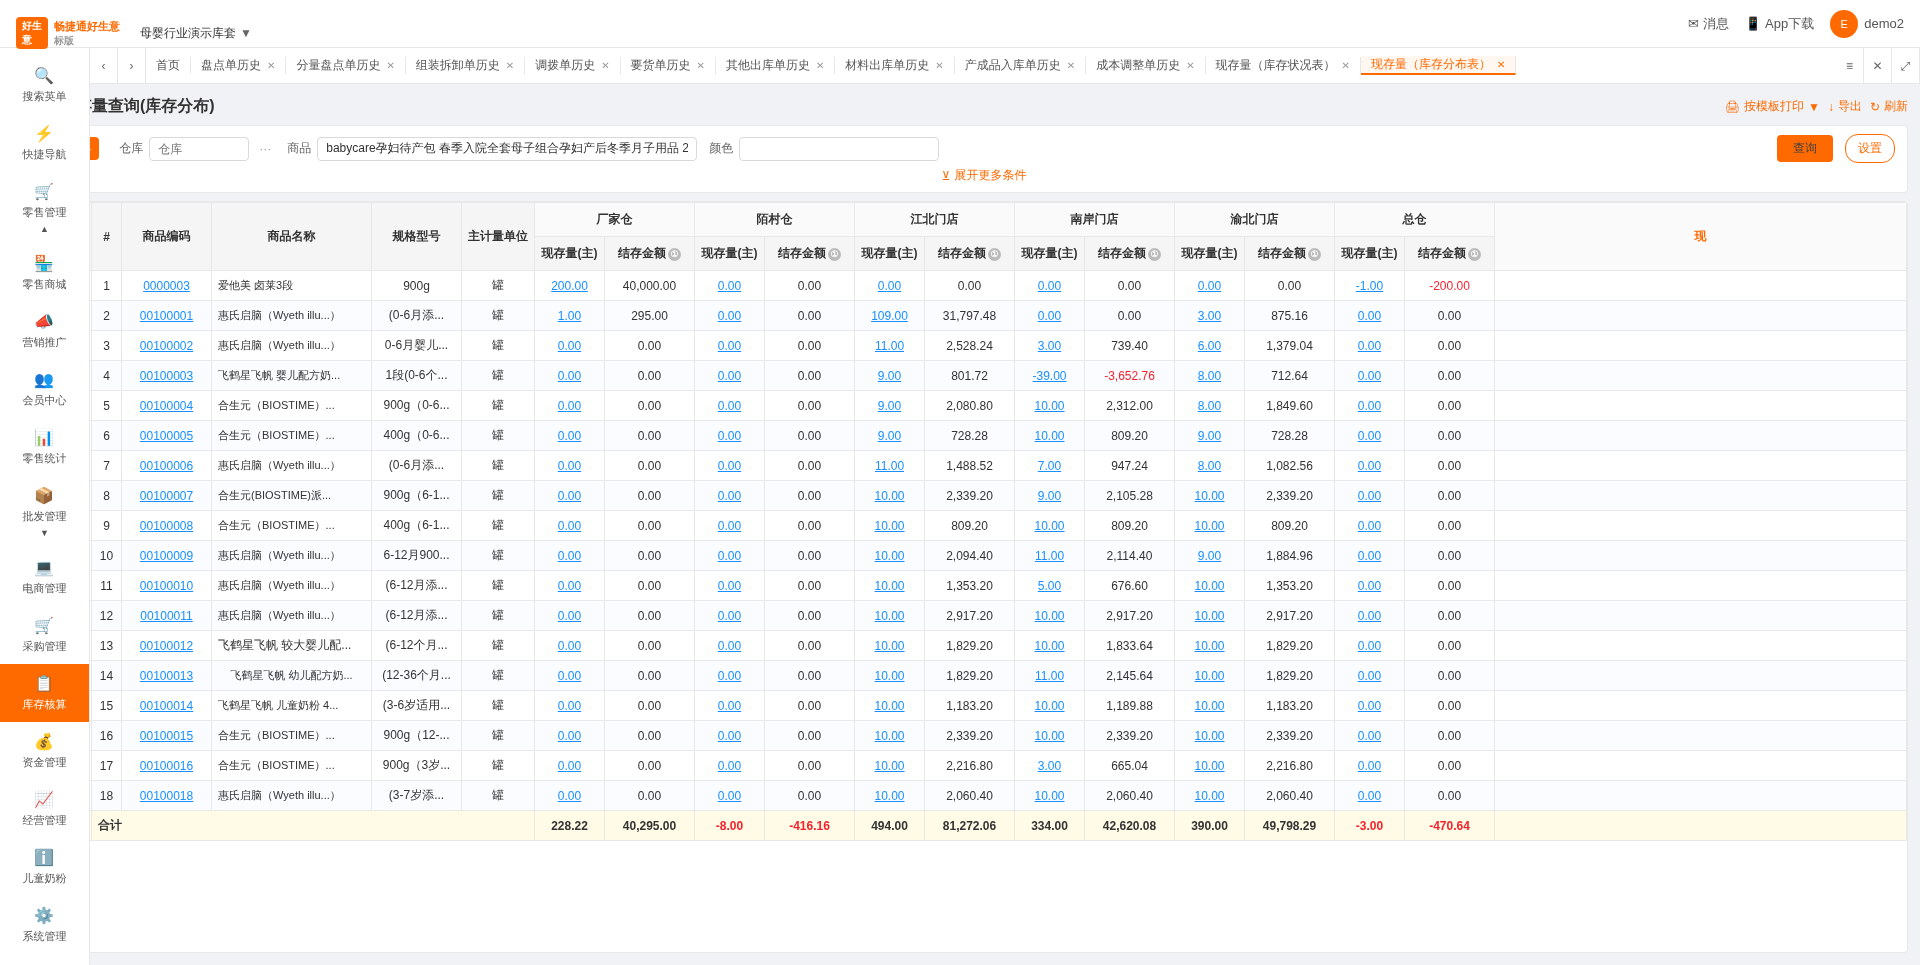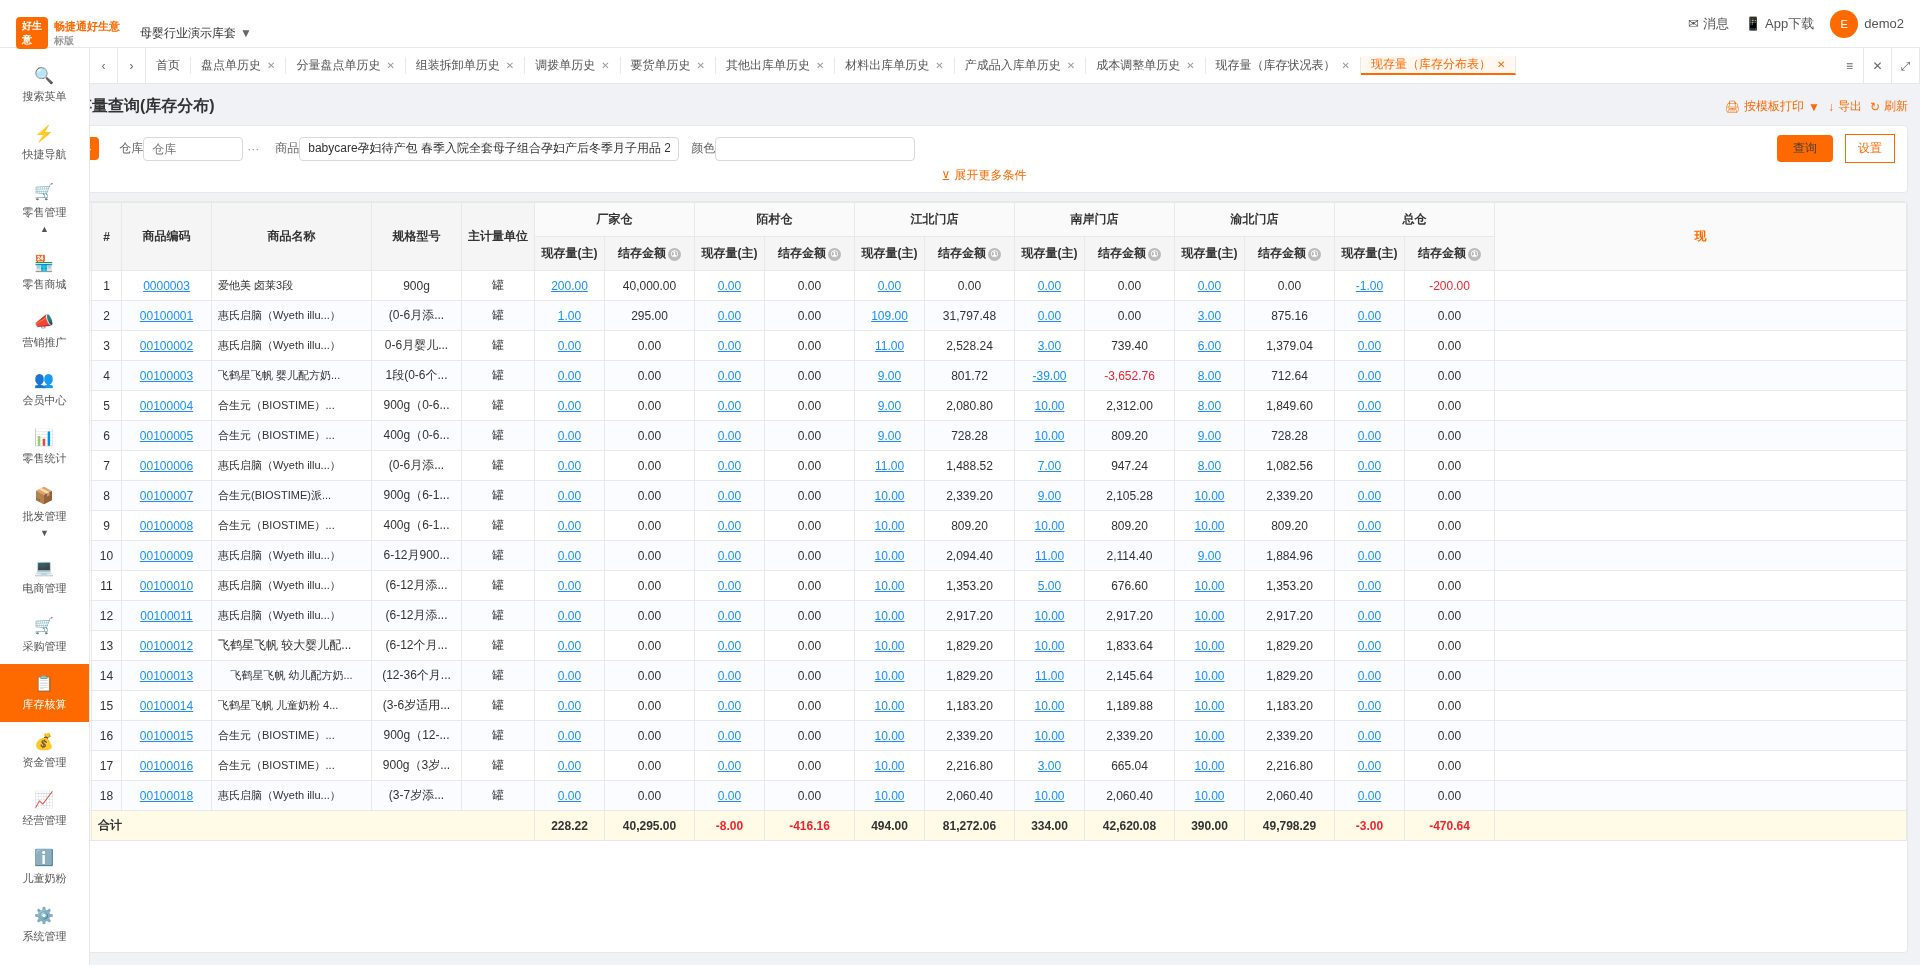--- a/index.html
+++ b/index.html
@@ -33,29 +33,29 @@
 
     
     .page-header { display: flex; align-items: center; justify-content: space-between; margin-bottom: 8px; }
     .page-title { font-size: 16px; font-weight: bold; color: #333; }
     .header-actions { display: flex; gap: 8px; align-items: center; }
     .btn-link { background: none; border: none; color: #ff6a00; cursor: pointer; font-size: 12px; display: flex; align-items: center; gap: 4px; }
 
     
     .filter-bar { background: #fff; border: 1px solid #e8e8e8; border-radius: 4px; padding: 8px 12px; margin-bottom: 8px; }
     .filter-row { display: flex; align-items: center; gap: 12px; flex-wrap: wrap; }
-    .filter-item { display: flex; align-items: center; }
+    .filter-item { display: flex; align-items: center; gap: 6px; }
     .filter-label { color: #666; font-size: 12px; white-space: nowrap; }
     .filter-input { border: 1px solid #d9d9d9; border-radius: 4px; padding: 4px 8px; font-size: 12px; width: 80px; outline: none; }
     .filter-input-wide { width: 360px; }
     .filter-input-color { width: 200px; }
     .filter-ellipsis { color: #999; cursor: pointer; padding: 0 4px; }
     .expand-btn { color: #ff6a00; cursor: pointer; font-size: 12px; display: flex; align-items: center; gap: 4px; border: none; background: none; }
     .btn-query { background: #ff6a00; color: #404040; border: none; border-radius: 4px; padding: 5px 16px; cursor: pointer; font-size: 12px; }
-    .btn-setting { background: white; color: #ff6a00; border: 1px solid #ff6a00; border-radius: 0; padding: 5px 12px; cursor: pointer; font-size: 12px; }
+    .btn-setting { background: white; color: #ff6a00; border: 1px solid #ff6a00; border-radius: 13px; padding: 5px 12px; cursor: pointer; font-size: 12px; }
     .filter-expand-row { display: flex; justify-content: center; padding: 4px 0 0; }
     .orange-arrow { color: #ff6a00; background: #ff6a00; color: white; border: none; border-radius: 4px; padding: 4px 8px; cursor: pointer; margin-right: 8px; }
 
     
     .table-container { background: #fff; border: 1px solid #e8e8e8; border-radius: 4px; flex: 1; overflow: auto; position: relative; }
     table { width: 100%; border-collapse: collapse; font-size: 12px; }
     thead tr { background: #f5f5f5; }
     thead th { padding: 8px 6px; text-align: center; border: 1px solid #e8e8e8; color: #333; font-weight: 600; white-space: nowrap; position: sticky; top: 0; background: #f5f5f5; z-index: 10; }
     thead th.group-header { background: #fafafa; }
     tbody tr { background: white; }

